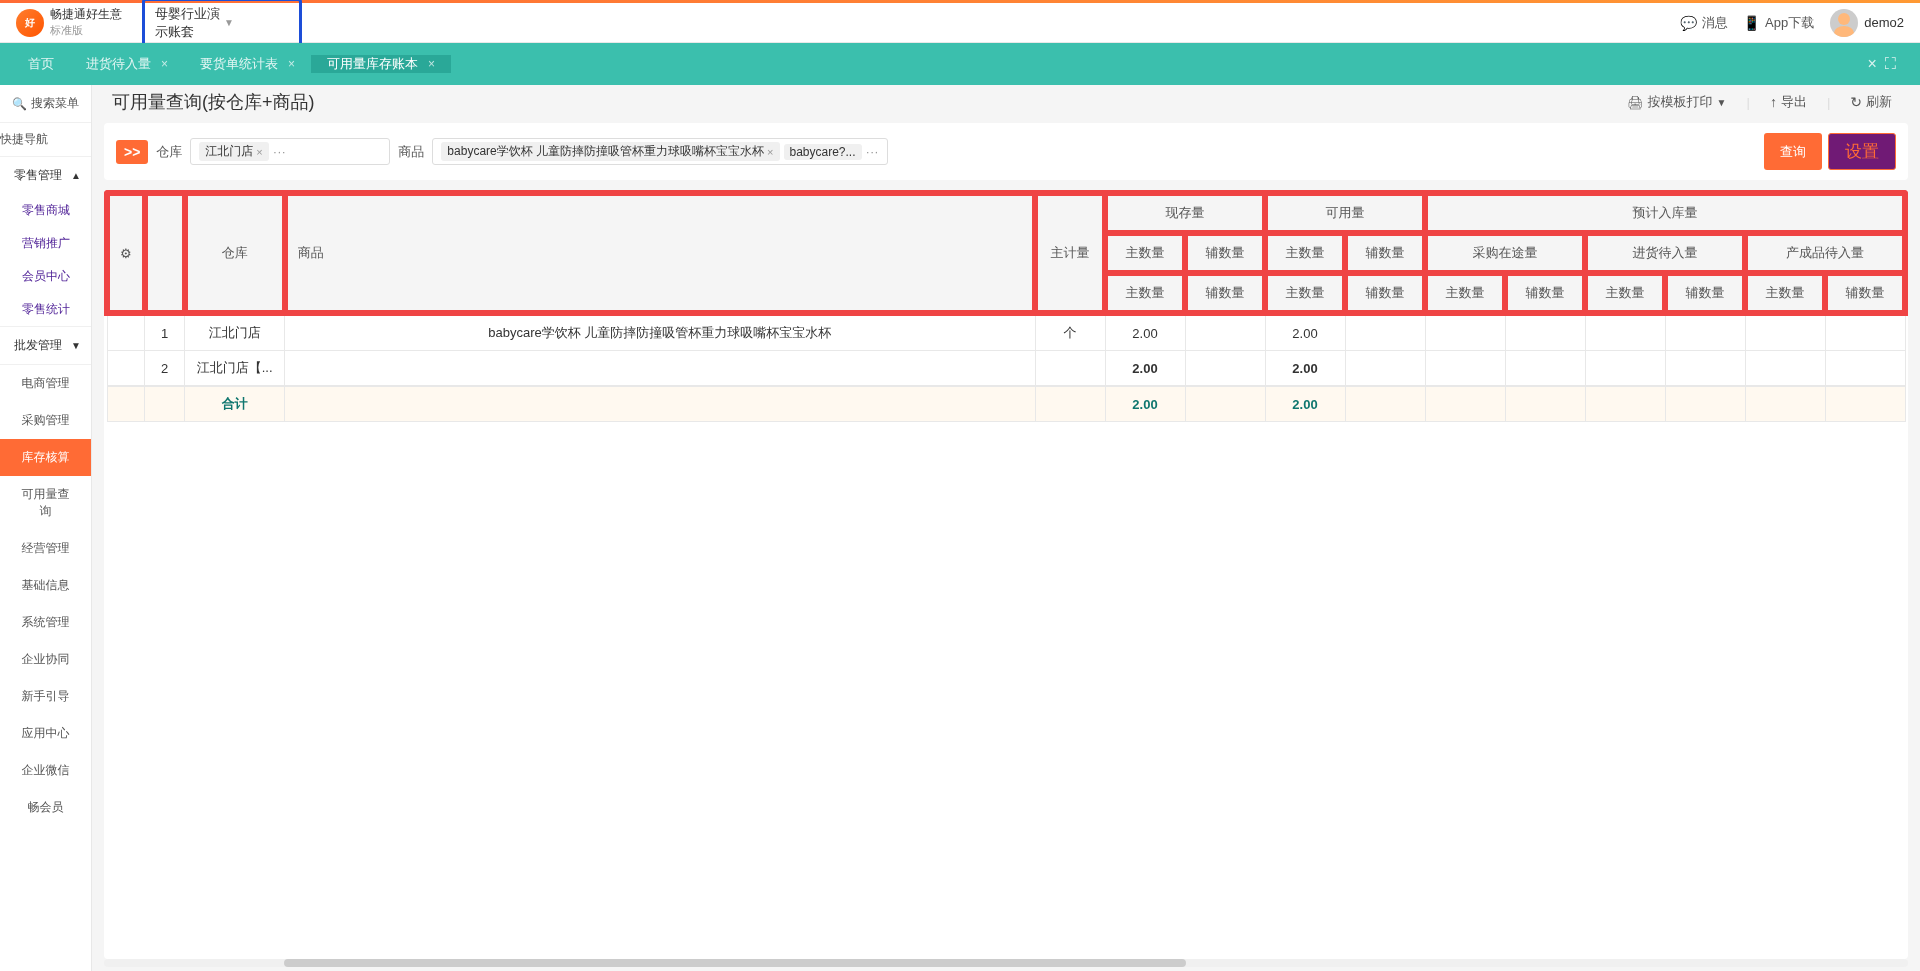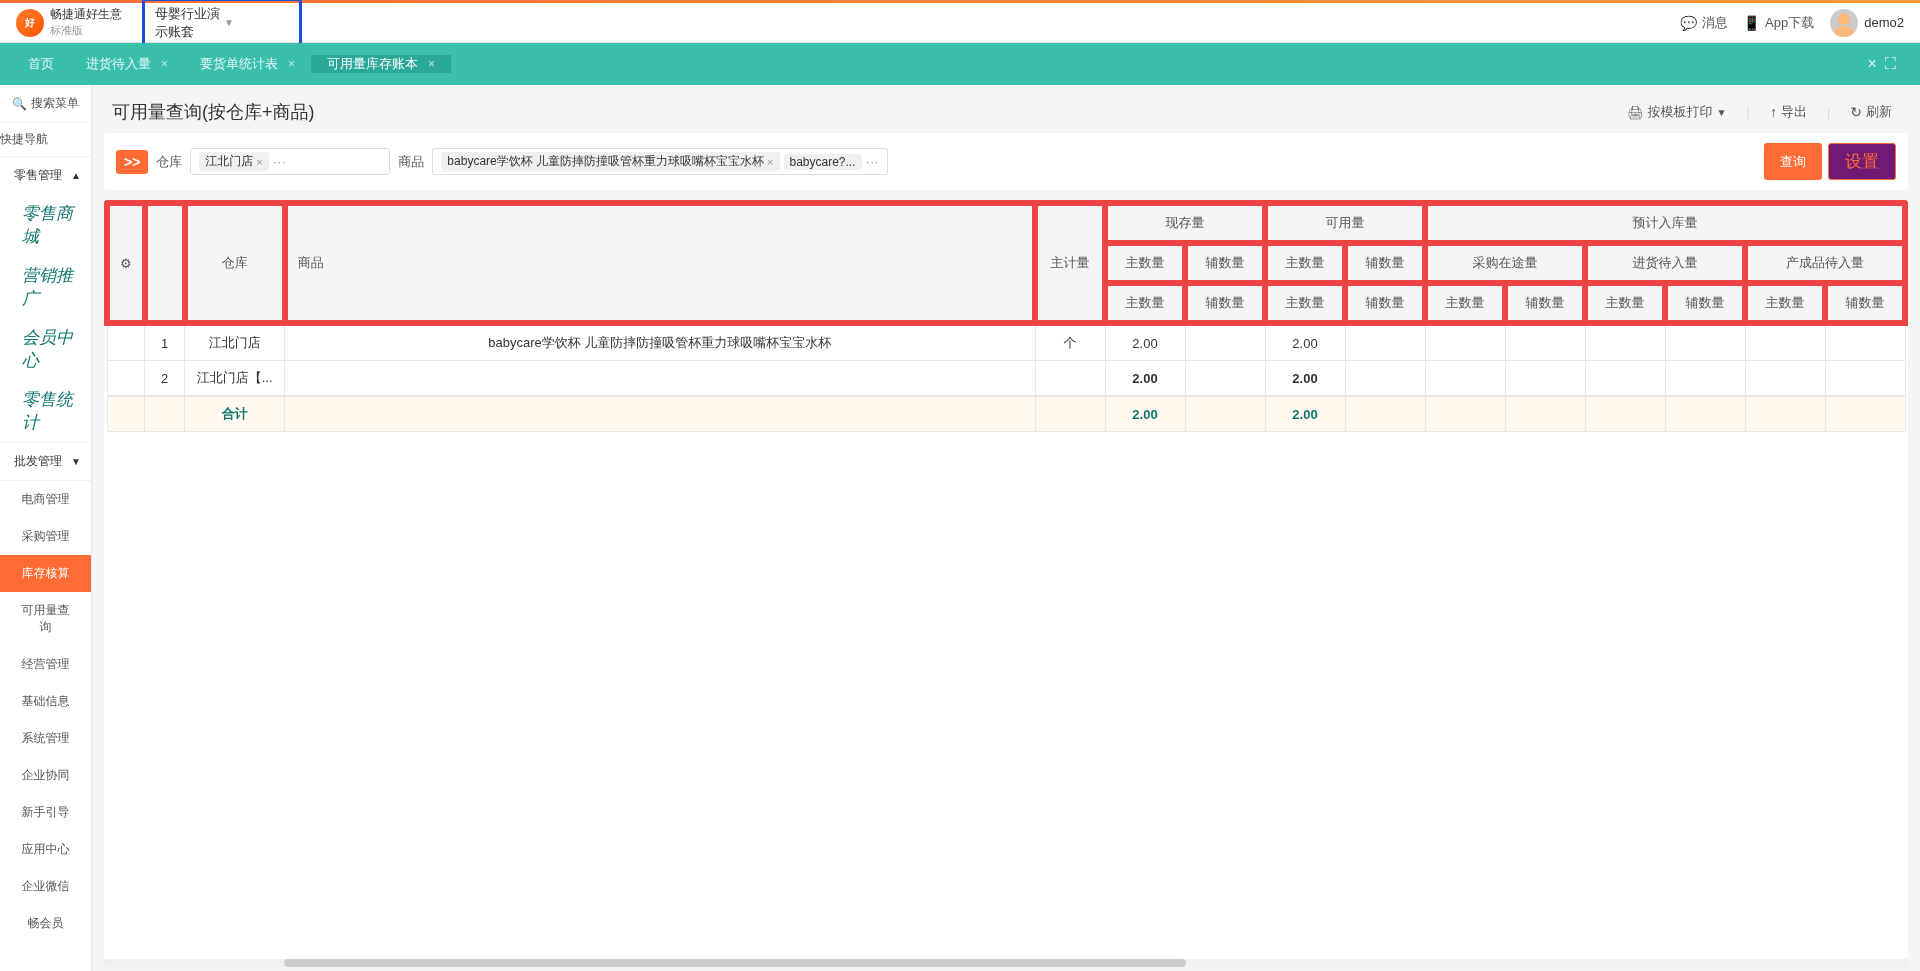--- a/index.html
+++ b/index.html
@@ -121,21 +121,21 @@
       flex: 1;
       overflow-y: auto;
       background: #f5f5f5;
       display: flex;
       flex-direction: column;
     }
 
     
     .page-header {
       background: #f5f5f5;
-      padding: 14px 20px 8px 20px;
+      padding: 4px 20px 8px 20px;
       display: flex;
       align-items: center;
       justify-content: space-between;
     }
     .page-title { font-size: 18px; color: #333; font-weight: 500; }
     .page-actions { display: flex; align-items: center; gap: 12px; }
     .page-action-btn {
       display: flex; align-items: center; gap: 4px;
       cursor: pointer; color: #555; font-size: 13px;
       padding: 4px 8px;
@@ -291,23 +291,22 @@
       justify-content: space-between;
       padding: 10px 10px 10px 14px;
       cursor: pointer;
       color: #333;
       font-size: 12px;
       font-weight: 500;
     }
     .sidebar-sub-item {
       padding: 8px 10px 8px 22px;
       cursor: pointer;
-      color: #0f766e;
-      font-size: 17px;
-      font-style: italic;
+      color: #4c1d95;
+      font-size: 12px;
     }
 
     
     .accent-bar {
       height: 3px;
       background: linear-gradient(to right, #ff6b35, #ff9933);
       flex-shrink: 0;
     }
   </style>
 </head>

